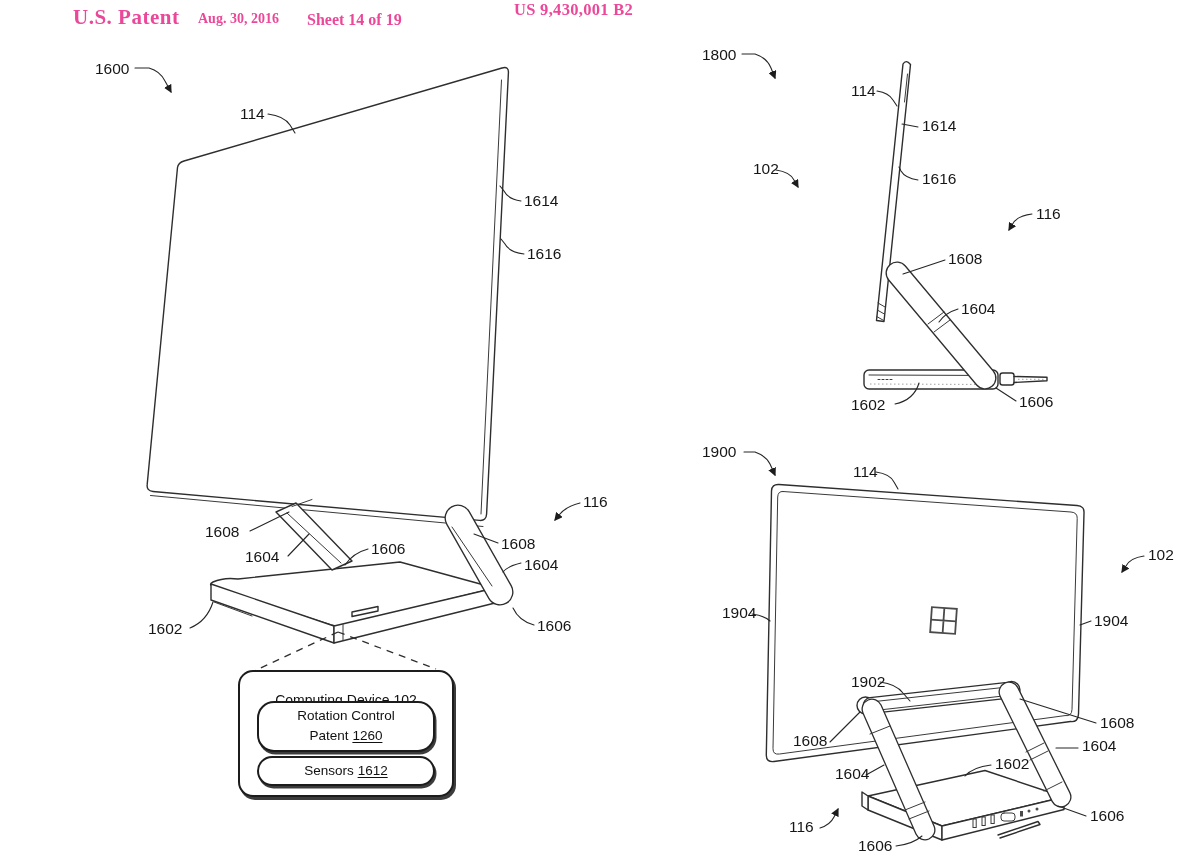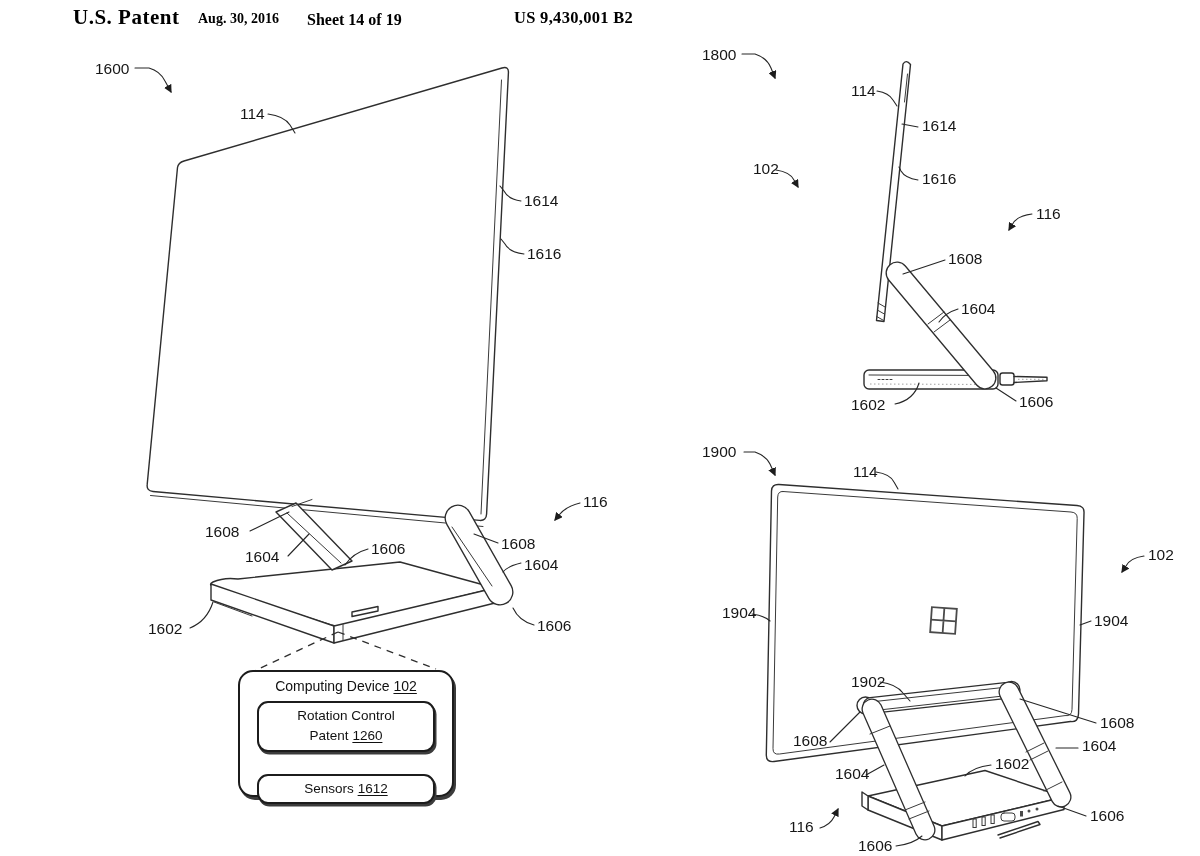--- a/index.html
+++ b/index.html
@@ -1,43 +1,43 @@
 <!DOCTYPE html>
 <html><head>
 <meta charset="utf-8">
 <style>
   html,body{margin:0;padding:0;background:#ffffff;}
   body{width:1200px;height:856px;position:relative;overflow:hidden;
        font-family:"Liberation Sans",sans-serif;color:#1b1b1b;}
   
-  .hdr{position:absolute;z-index:3;white-space:nowrap;color:#000000;
+  .hdr{position:absolute;z-index:3;white-space:nowrap;color:#ec4899;
        font-family:"Liberation Serif",serif;font-weight:bold;}
   .hdr-title{left:73px;top:5px;font-size:21px;letter-spacing:.5px;}
   .hdr-date{left:198px;top:11px;font-size:14px;}
   .hdr-sheet{left:307px;top:11px;font-size:16px;}
-  .hdr-patno{left:514px;top:8px;font-size:16.5px;letter-spacing:.3px;}
+  .hdr-patno{left:514px;top:0;font-size:16.5px;letter-spacing:.3px;}
   
   svg.sheet{position:absolute;left:0;top:0;z-index:1;}
   .ln{fill:none;stroke:#2e2e2e;stroke-width:1.4;stroke-linejoin:round;stroke-linecap:round;}
   .thin{fill:none;stroke:#3a3a3a;stroke-width:1;stroke-linecap:round;}
   .fillw{fill:#ffffff;stroke:#2e2e2e;stroke-width:1.4;stroke-linejoin:round;}
   .lead{fill:none;stroke:#262626;stroke-width:1.1;stroke-linecap:round;}
   .dash{fill:none;stroke:#2e2e2e;stroke-width:1.3;stroke-dasharray:7 6;}
   .stip{fill:none;stroke:#8a8a8a;stroke-width:1;stroke-dasharray:1.5 2.5;opacity:.8;}
   .lbl{font-family:"Liberation Sans",sans-serif;font-size:15.5px;fill:#161616;}
   
   .callout{position:absolute;z-index:2;left:238px;top:670px;width:212px;height:123px;
            background:#fff;border:2px solid #1c1c1c;border-radius:15px;
            box-shadow:2px 3px 0 #3c3c3c;font-size:14px;color:#111;}
-  .co-title{text-align:center;margin-top:6px;}
+  .co-title{text-align:center;margin-top:20px;}
   .co-box{position:absolute;left:17px;right:17px;background:#fff;border:2px solid #1c1c1c;
-          border-radius:11px;box-shadow:1.5px 2.5px 0 #3c3c3c;text-align:center;
+          border-radius:17px;box-shadow:1.5px 2.5px 0 #3c3c3c;text-align:center;
           font-size:13.5px;}
   .co-box1{top:29px;height:44px;line-height:1.45;padding-top:3px;}
-  .co-box2{top:84px;height:26px;line-height:26px;margin-top:18px;}
+  .co-box2{top:84px;height:26px;line-height:26px;}
   .u{text-decoration:underline;text-underline-offset:2px;}
 </style>
 </head>
 <body>
 
 <div class="hdr hdr-title">U.S. Patent</div>
 <div class="hdr hdr-date">Aug. 30, 2016</div>
 <div class="hdr hdr-sheet">Sheet 14 of 19</div>
 <div class="hdr hdr-patno">US 9,430,001 B2</div>
 

